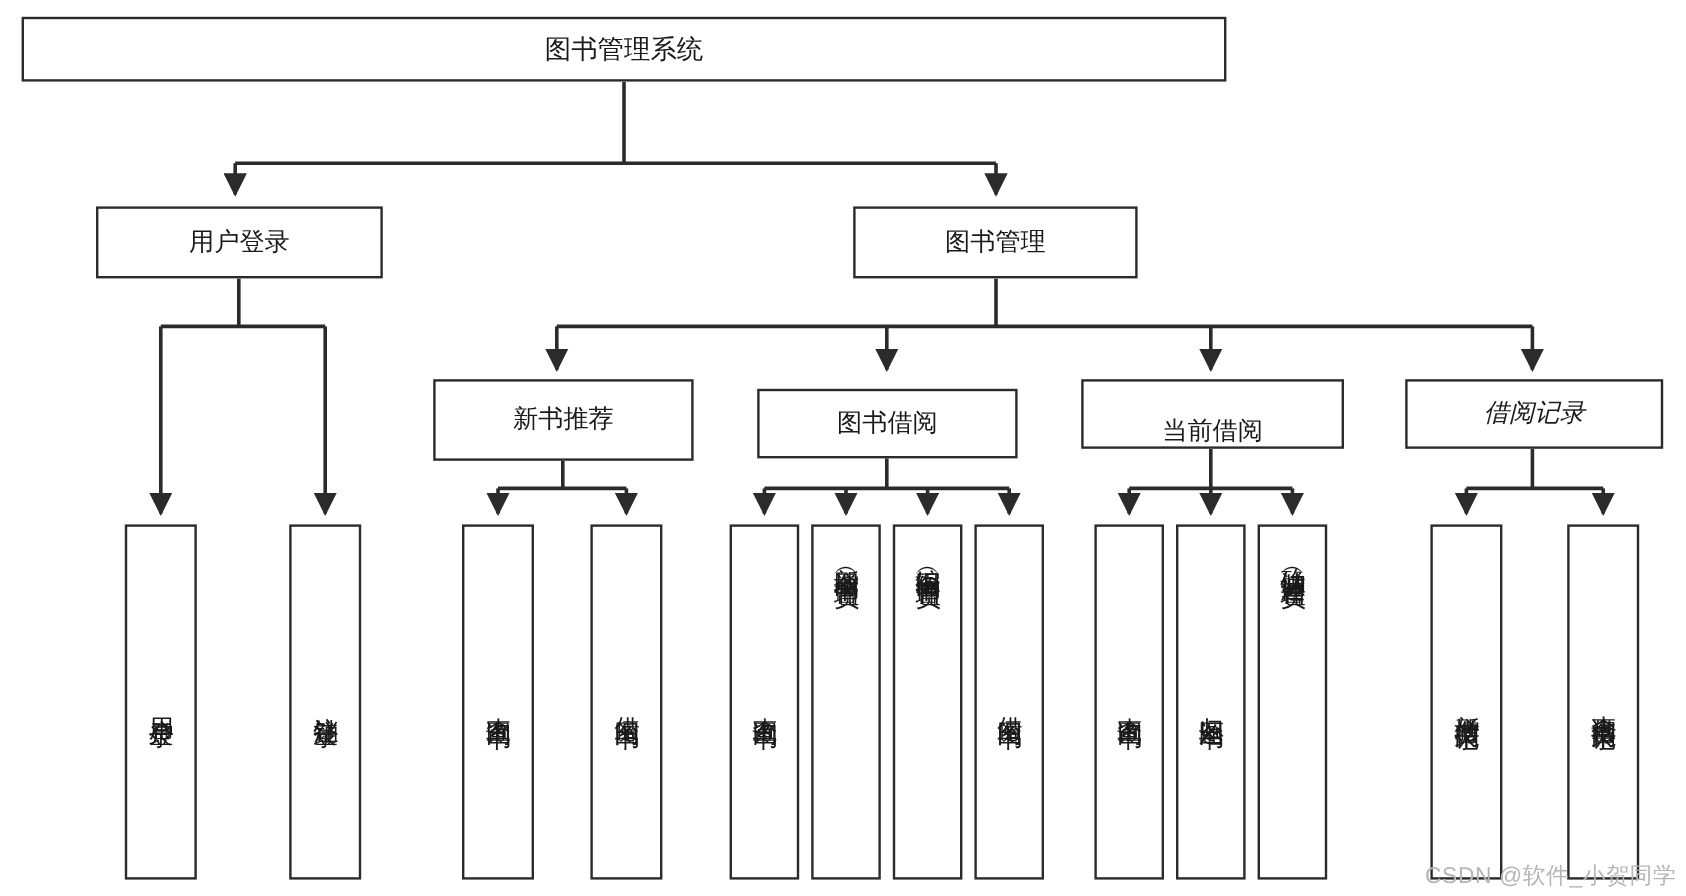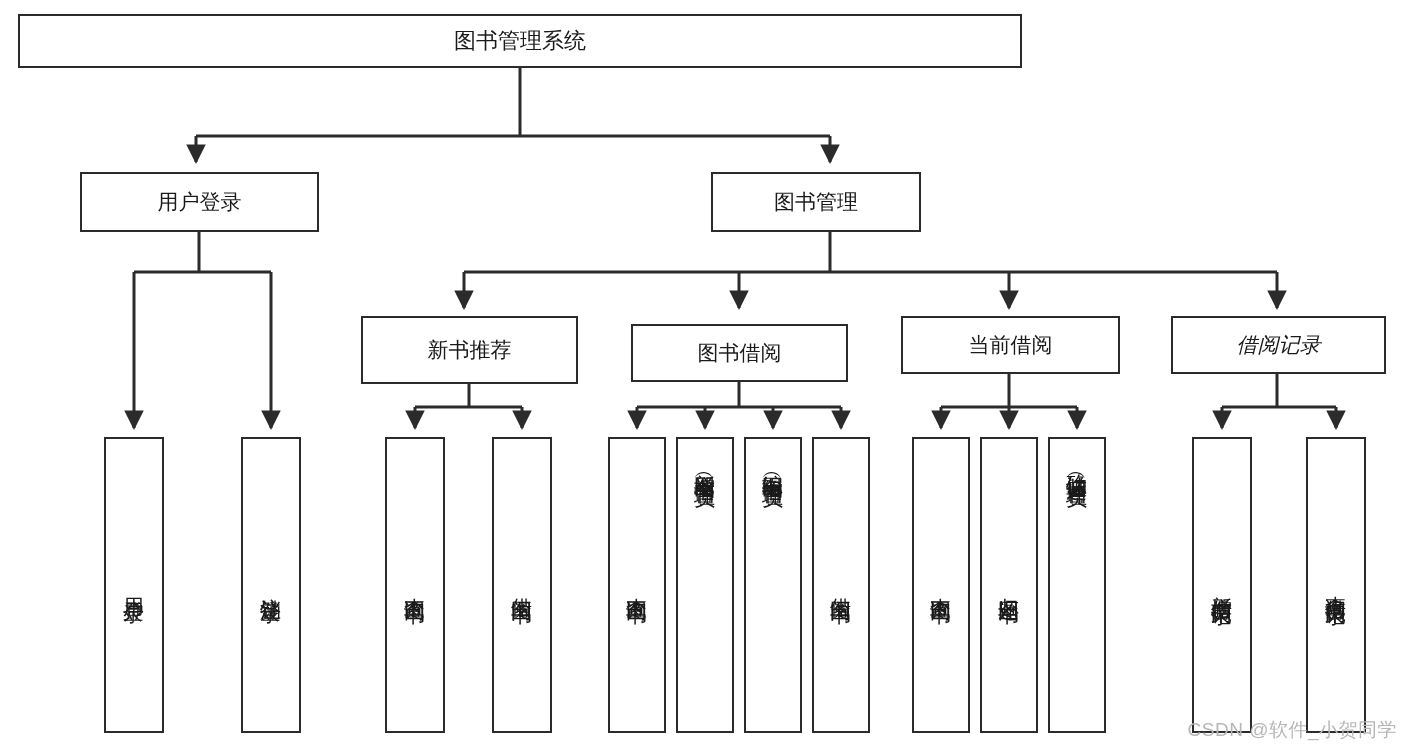--- a/index.html
+++ b/index.html
@@ -128,31 +128,31 @@
     </g>
   </svg>
 
   <div class="node node-root" style="left:18px; top:14px; width:1004px; height:54px;">
     <span class="label">图书管理系统</span>
   </div>
 
   <div class="node node-l2" style="left:80px; top:172px; width:239px; height:60px;">
     <span class="label">用户登录</span>
   </div>
-  <div class="node node-l2" style="left:711px; top:172px; width:210px; height:60px;">
+  <div class="node node-l2" style="left:711px; top:172px; width:237px; height:60px;">
     <span class="label">图书管理</span>
   </div>
 
   <div class="node node-l3" style="left:361px; top:316px; width:217px; height:68px;">
     <span class="label">新书推荐</span>
   </div>
   <div class="node node-l3" style="left:631px; top:324px; width:217px; height:58px;">
     <span class="label">图书借阅</span>
   </div>
-  <div class="node node-l3" style="left:901px; top:316px; width:219px; height:58px;">
+  <div class="node node-l3" style="left:901px; top:316px; width:219px; height:58px;align-items:flex-end;">
     <span class="label">当前借阅</span>
   </div>
   <div class="node node-l3" style="left:1171px; top:316px; width:215px; height:58px;font-style:italic;">
     <span class="label">借阅记录</span>
   </div>
 
   <div class="node node-leaf centered" style="left:104px; top:437px; width:60px; height:296px;">
     <span class="label">用户登录</span>
   </div>
   <div class="node node-leaf centered" style="left:241px; top:437px; width:60px; height:296px;">

